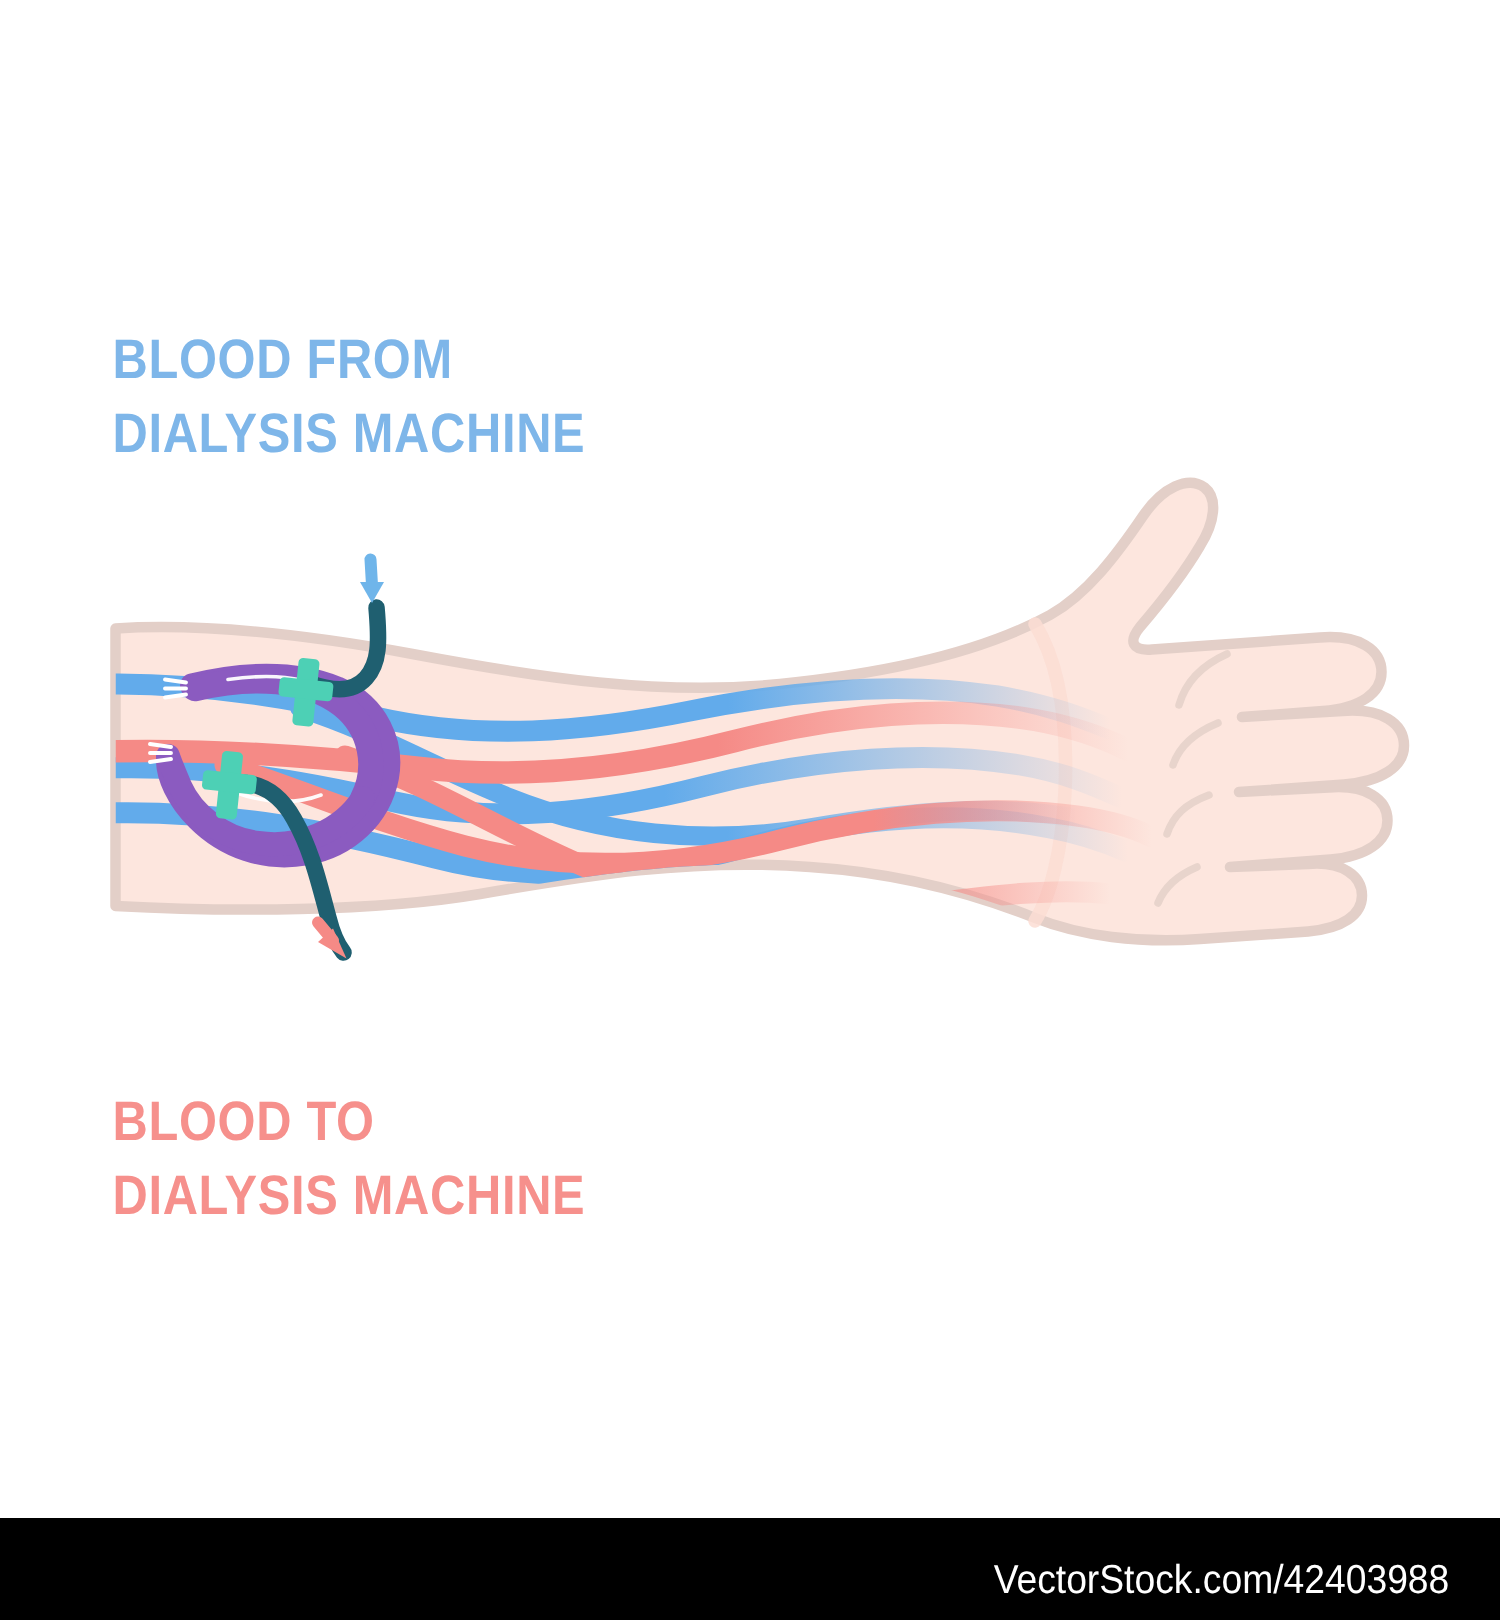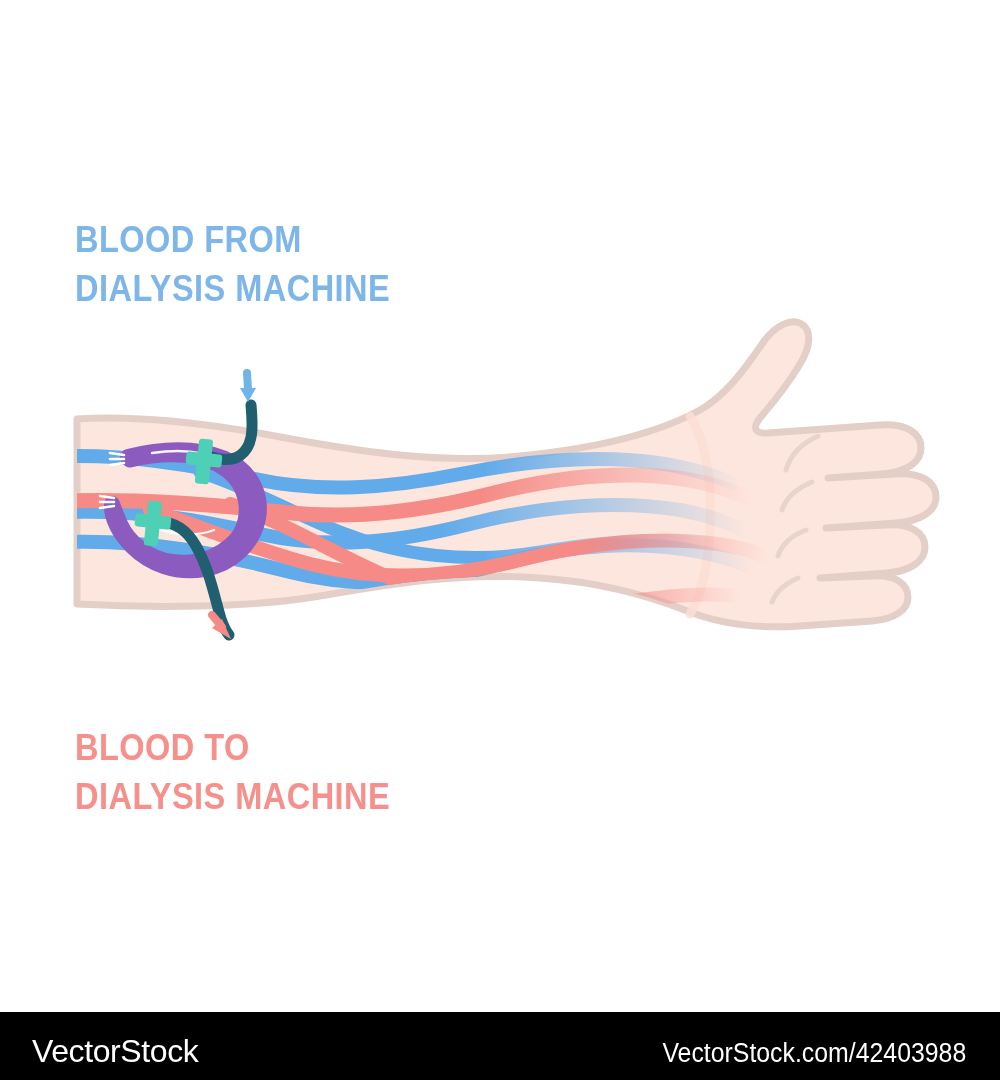--- a/index.html
+++ b/index.html
@@ -278,16 +278,15 @@
 
   </svg>
 
   <div class="caption" id="caption-from">BLOOD FROM
 DIALYSIS MACHINE</div>
 
   <div class="caption" id="caption-to">BLOOD TO
 DIALYSIS MACHINE</div>
 
   <div id="watermark-bar"></div>
-  <div id="watermark-logo">VectorStock</div>
   <div id="watermark-url">VectorStock.com/42403988</div>
 
 </div>
 
 </body></html>

